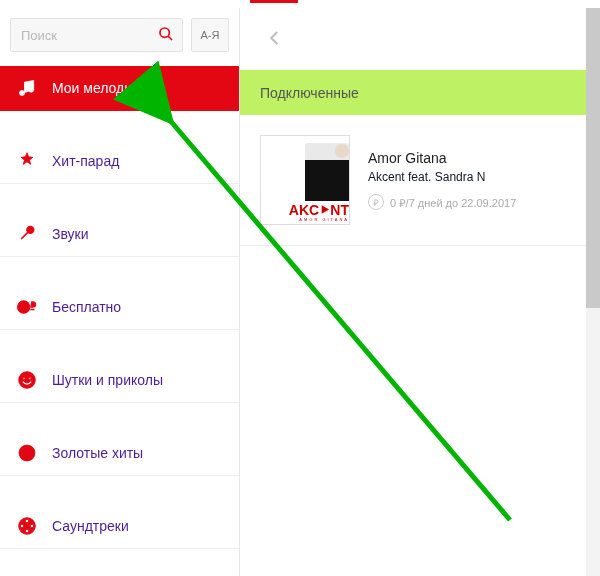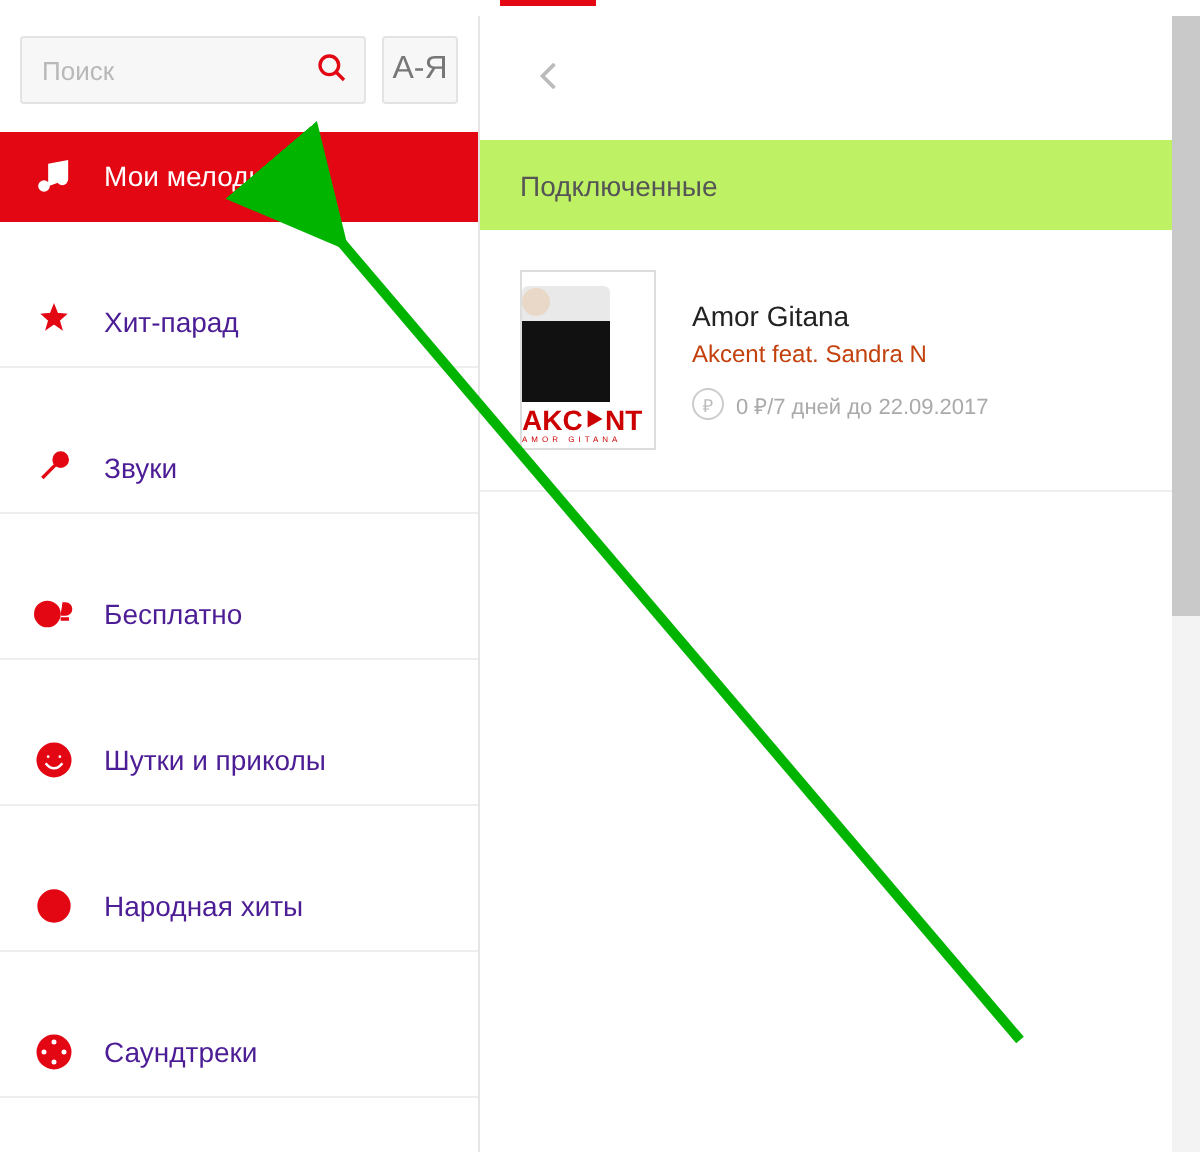--- a/index.html
+++ b/index.html
@@ -6,40 +6,40 @@
   html, body { width: 600px; height: 576px; font-family: Arial, Helvetica, sans-serif; background:#fff; overflow:hidden; }
   .app { display:flex; width:600px; height:576px; }
   .sidebar { width:240px; border-right:1px solid #e5e5e5; display:flex; flex-direction:column; }
   .topbar { height:8px; position:relative; }
   .topbar .accent { position:absolute; top:0; left:250px; width:48px; height:3px; background:#e30613; }
   .search-row { display:flex; align-items:center; gap:8px; padding:10px 10px 14px 10px; }
   .search-wrap { flex:1; position:relative; }
   .search-input { width:100%; height:34px; border:1px solid #e3e3e3; background:#f7f7f7; border-radius:2px; padding:0 32px 0 10px; font-size:13px; color:#555; outline:none; }
   .search-input::placeholder { color:#b8b8b8; }
   .search-btn { position:absolute; right:4px; top:4px; width:26px; height:26px; border:none; background:transparent; cursor:pointer; display:flex; align-items:center; justify-content:center; }
-  .az-btn { width:38px; height:34px; border:1px solid #e3e3e3; background:#f7f7f7; border-radius:2px; font-size:16px; color:#777; cursor:pointer; }
+  .az-btn { width:38px; height:34px; border:1px solid #e3e3e3; background:#f7f7f7; border-radius:2px; font-size:11px; color:#777; cursor:pointer; }
   .nav { display:flex; flex-direction:column;gap:28px; }
   .nav-item { display:flex; align-items:center; height:45px; padding:0 16px; border-bottom:1px solid #eeeeee; cursor:pointer; font-size:14px; color:#4c1d95; }
   .nav-item.active { background:#e30613; color:#fff; border-bottom:1px solid #e30613; }
   .nav-item .icon { width:22px; height:22px; margin-right:14px; display:flex; align-items:center; justify-content:center; flex-shrink:0; }
   .nav-item.active .icon svg { fill:#fff; stroke:#fff; }
   .nav-item .icon svg { fill:#e30613; stroke:#e30613; }
   .content { flex:1; display:flex; flex-direction:column; position:relative; }
   .content-top { height:62px; display:flex; align-items:center; padding:0 20px; }
   .back-btn { width:30px; height:30px; border:none; background:transparent; cursor:pointer; display:flex; align-items:center; justify-content:center; }
   .section-header { height:45px; background:#bef264; display:flex; align-items:center; padding:0 20px; font-size:14px; color:#555; }
   .track-row { display:flex; padding:20px; border-bottom:1px solid #eeeeee; }
-  .album-art { width:68px; height:90px; border:1px solid #ddd; background:#fff; position:relative; display:flex; flex-direction:column; align-items:flex-start; justify-content:center; overflow:hidden; margin-right:18px; flex-shrink:0; }
+  .album-art { width:90px; height:90px; border:1px solid #ddd; background:#fff; position:relative; display:flex; flex-direction:column; align-items:flex-end; justify-content:center; overflow:hidden; margin-right:18px; flex-shrink:0; }
   .album-art .photo { width:44px; height:58px; background:linear-gradient(180deg,#e9e9e9 0 30%, #111 30% 100%); border-radius:3px 3px 0 0; margin-top:4px;}
   .album-art .head { position:absolute; top:8px; width:14px; height:14px; background:#e9d8c8; border-radius:50%; }
   .album-art .logo { font-family: Arial,Helvetica,sans-serif; font-weight:900; font-size:14px; letter-spacing:0; color:#c00; margin-top:2px; line-height:1;}
   .album-art .sub { font-size:4px; color:#c00; letter-spacing:2px; }
   .track-meta { display:flex; flex-direction:column; justify-content:center; gap:4px; font-size:13px; }
   .track-title { color:#222; font-size:14px; }
-  .track-artist { color:#c2410c; font-size:12px; }
+  .track-artist { color:#0f172a; font-size:12px; }
   .track-price { display:flex; align-items:center; gap:6px; color:#aaa; font-size:11px; margin-top:6px; }
   .track-price .pcircle { width:16px; height:16px; border:1px solid #ccc; border-radius:50%; display:flex; align-items:center; justify-content:center; font-size:9px; color:#bbb;}
   .arrow-overlay { position:absolute; top:0; left:0; width:600px; height:576px; pointer-events:none; }
   .scroll-track { position:absolute; right:0; top:0; width:14px; height:576px; background:#f3f3f3; }
   .scroll-thumb { position:absolute; right:0; top:0; width:14px; height:300px; background:#c9c9c9; }
 </style>
 </head>
 <body>
 
 <div class="topbar">
@@ -119,21 +119,21 @@
       </div>
 
       <div class="nav-item">
         <span class="icon">
           <svg width="20" height="20" viewBox="0 0 24 24" fill="none" stroke="#e30613" stroke-width="2">
               <circle cx="12" cy="12" r="9"></circle>
               <circle cx="12" cy="12" r="4"></circle>
               <circle cx="12" cy="12" r="1" fill="#e30613"></circle>
             </svg>
         </span>
-        <span>Народная хиты</span>
+        <span>Золотые хиты</span>
       </div>
 
       <div class="nav-item">
         <span class="icon">
           <svg width="20" height="20" viewBox="0 0 24 24">
               <circle cx="12" cy="12" r="10"></circle>
               <circle cx="12" cy="6" r="2" fill="#fff"></circle>
               <circle cx="18" cy="12" r="2" fill="#fff"></circle>
               <circle cx="12" cy="18" r="2" fill="#fff"></circle>
               <circle cx="6" cy="12" r="2" fill="#fff"></circle>

